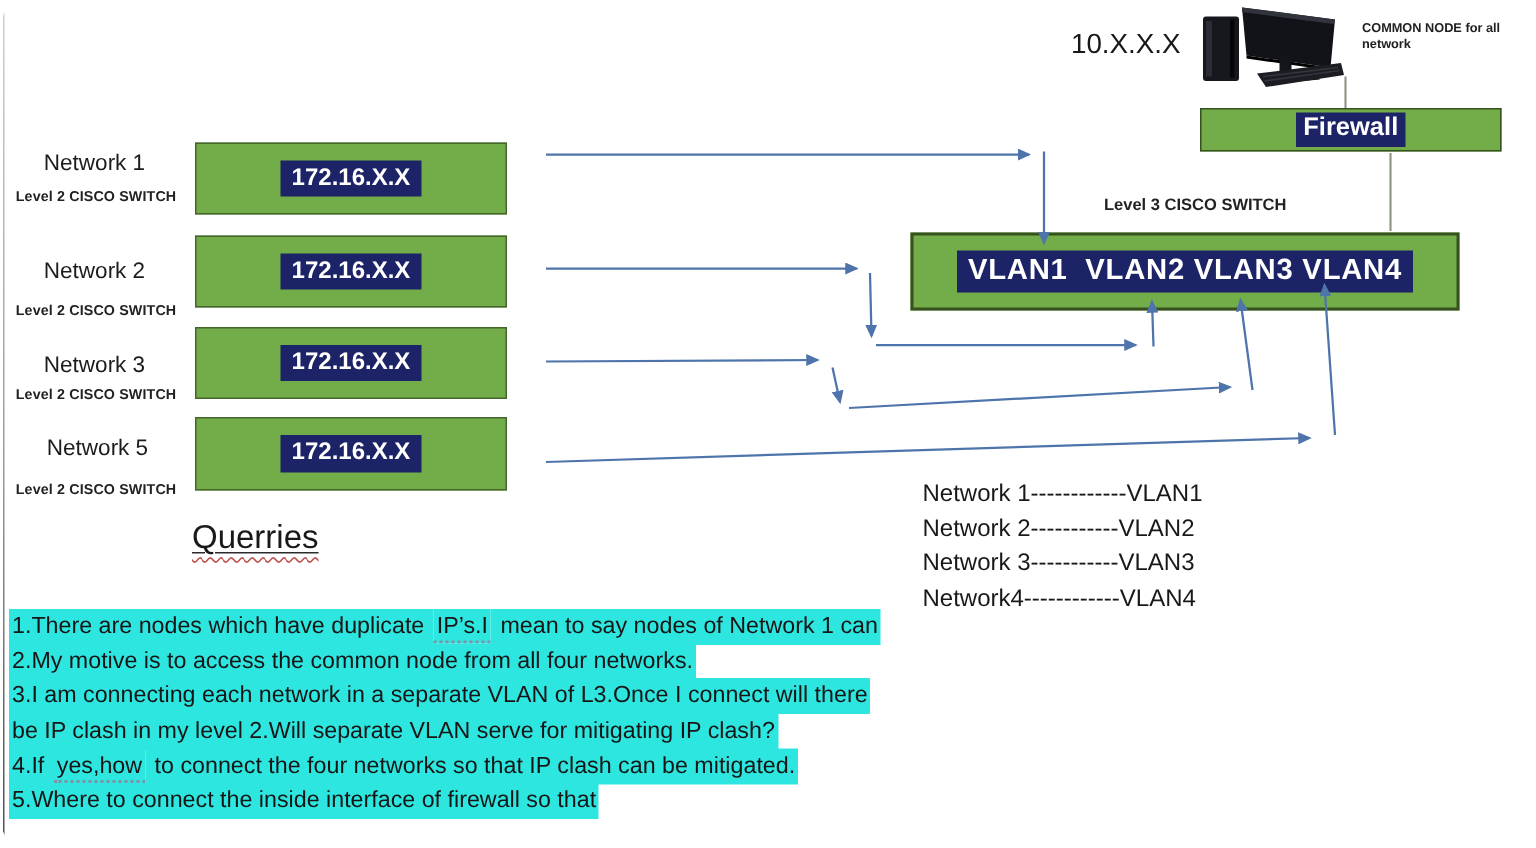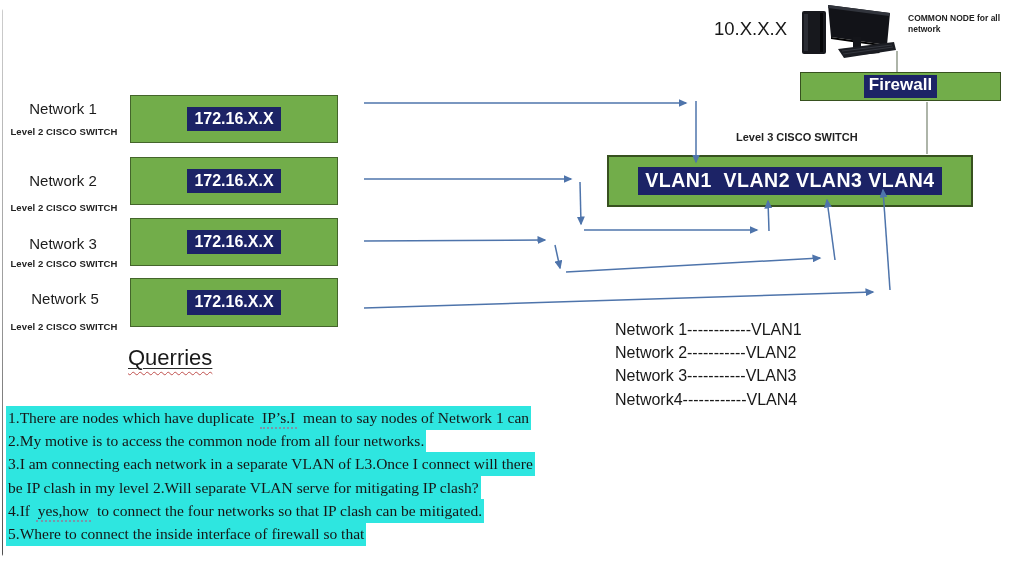--- a/index.html
+++ b/index.html
@@ -35,21 +35,21 @@
   .l3-label{left:736px; top:131px; font-size:11px; font-weight:600; color:#222;}
   .pc-ip{left:714px; top:18px; font-size:18.5px; color:#181818;}
   .pc-caption{left:908px; top:13px; width:104px; font-size:8.5px; line-height:11px; font-weight:600; color:#222;}
   
   .map-block{left:615px; top:318px; font-size:16px; line-height:23.2px; color:#191919;}
   
   .q-head{left:128px; top:345px; font-size:22px; color:#191919;
     text-decoration:underline wavy var(--red-wave,#c0504d); text-underline-offset:6px; text-decoration-thickness:1.2px;}
   .q-head-inner{text-decoration:underline solid #2b2b2b; text-underline-offset:3px; text-decoration-thickness:1.3px;}
   .q-block{left:6px; top:406px; width:720px;}
-  .qline{line-height:23.2px; font-size:15.5px; white-space:nowrap; color:#161616;font-family:Liberation Serif, serif;}
+  .qline{line-height:23.2px; font-size:15.5px; white-space:nowrap; color:#161616;}
   .qline .hl{background:var(--cyan,#2ee6e0); padding:3px 2px 4px 2px;}
   .qline .spell{border-bottom:2px dotted #7e93a8; padding-bottom:1px;}
   
   .overlay{left:0; top:0; pointer-events:none;}
   .arrow{stroke:var(--arrow-blue,#4e74ab); stroke-width:1.5; fill:none;}
   .gline{stroke:var(--gray-line,#8b9584); stroke-width:1.4; fill:none;}
   .ah{fill:var(--arrow-blue,#4e74ab);}
   
   .pc-icon{left:790px; top:1px;}
 </style>

